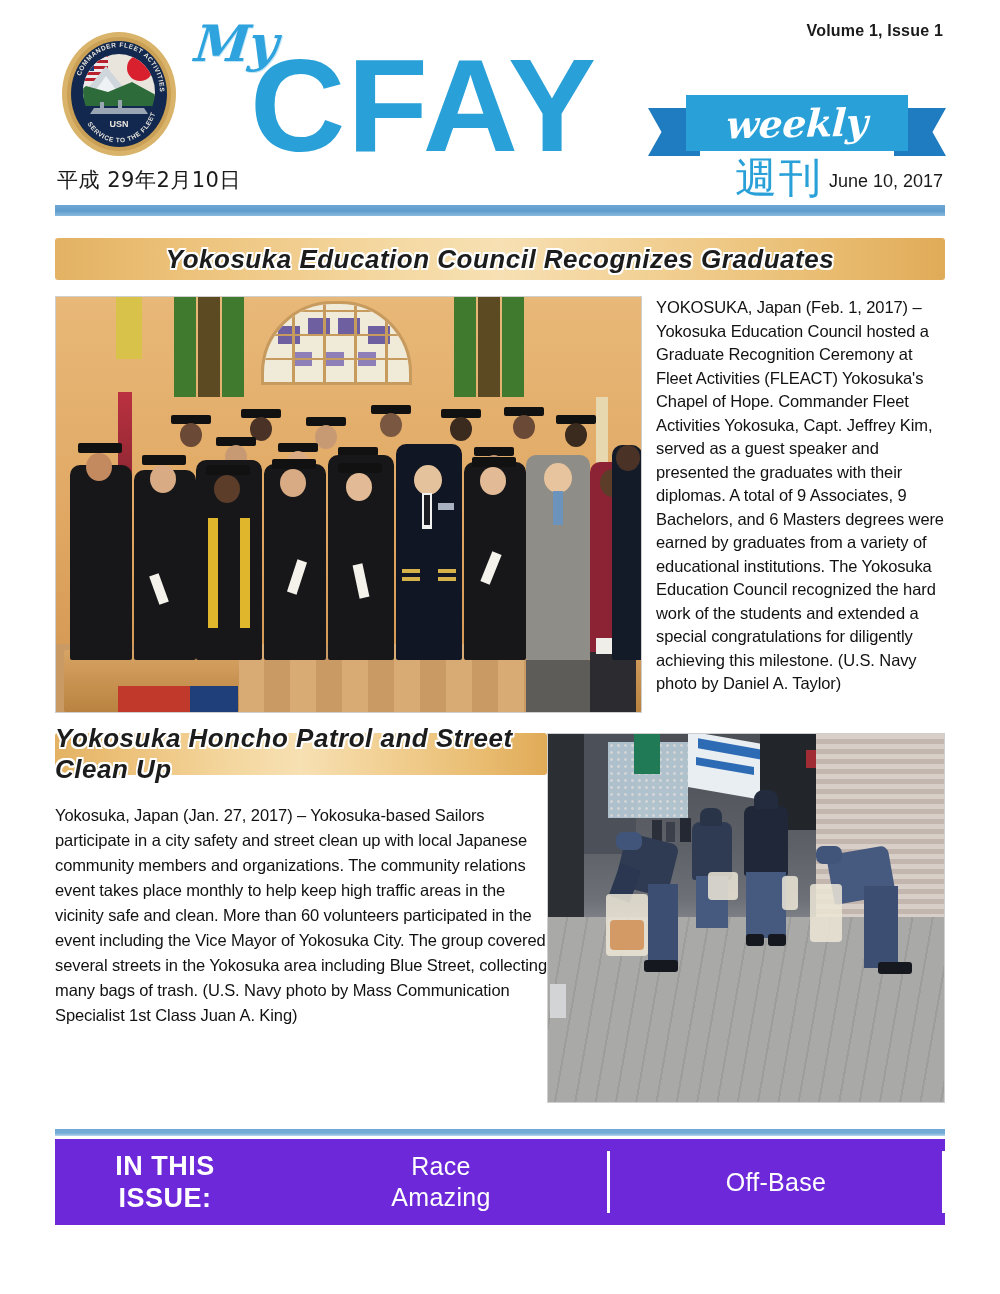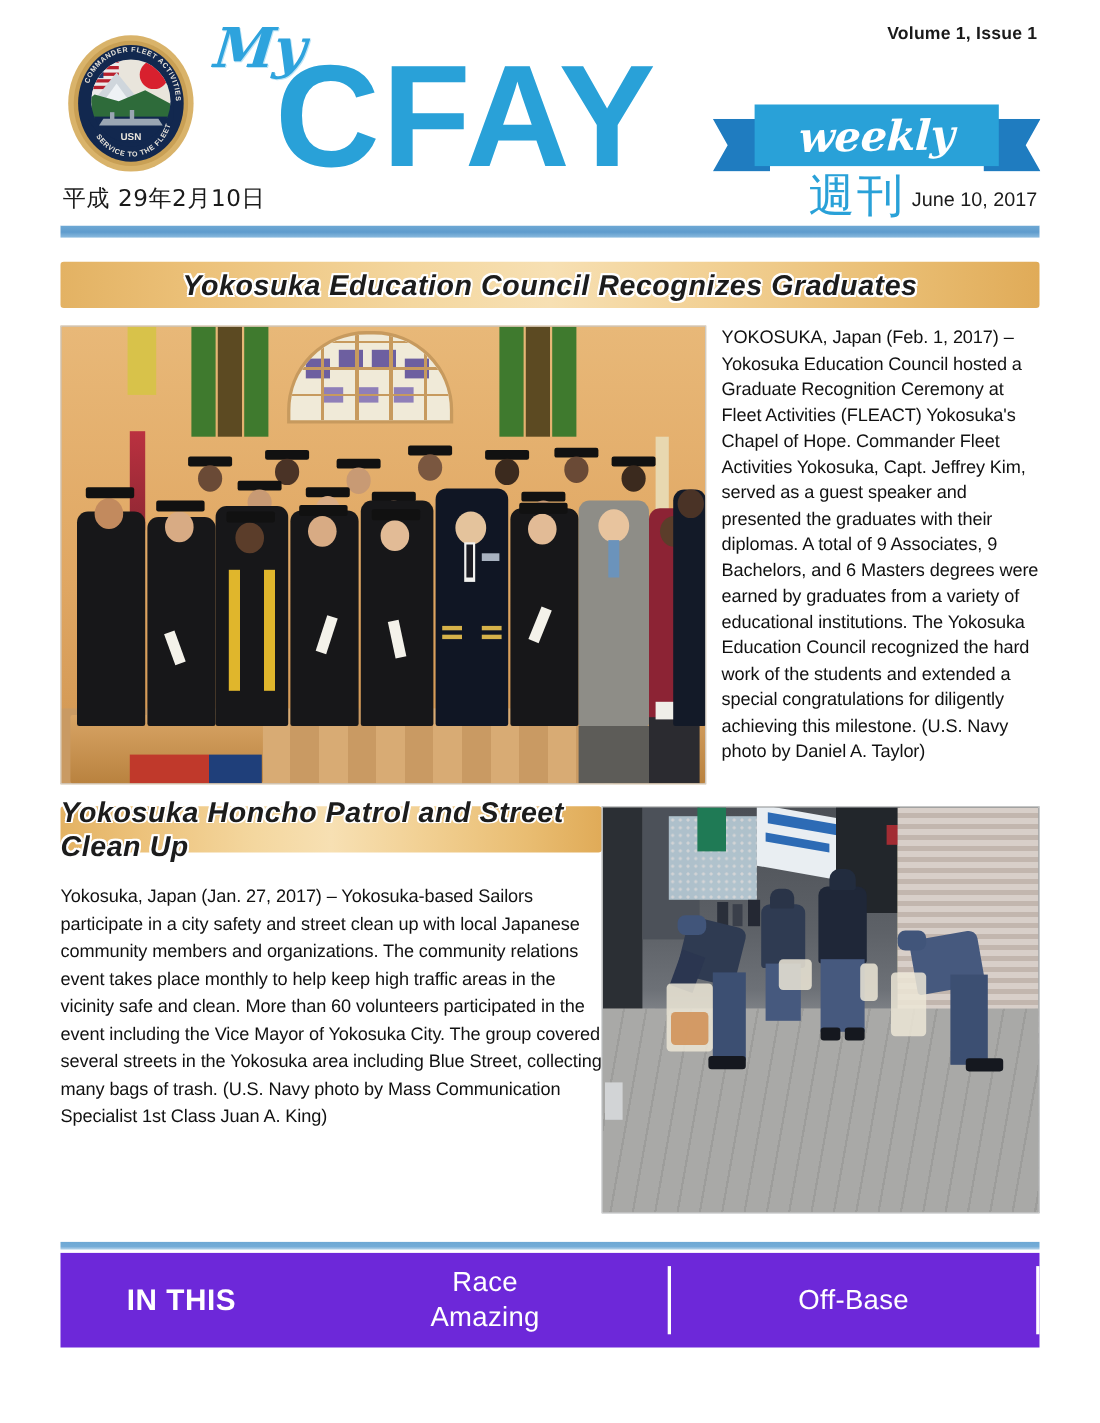--- a/index.html
+++ b/index.html
@@ -534,20 +534,21 @@
     <div class="p2-bag" style="left:262px;top:150px;width:32px;height:58px;"></div>
 
     <div style="position:absolute;left:2px;top:250px;width:16px;height:34px;background:#d2d4d6;"></div>
   </div>
 </div>
 
 <div class="issue-rule"></div>
 <div class="issue-bar">
   <div class="issue-label">
     <div>IN THIS</div>
+    <div>ISSUE:</div>
   </div>
   <div class="issue-items">
     <div class="issue-item">
       <div>Race</div>
       <div>Amazing</div>
     </div>
     <div class="issue-sep"></div>
     <div class="issue-item">
       <div>Off-Base</div>
     </div>

